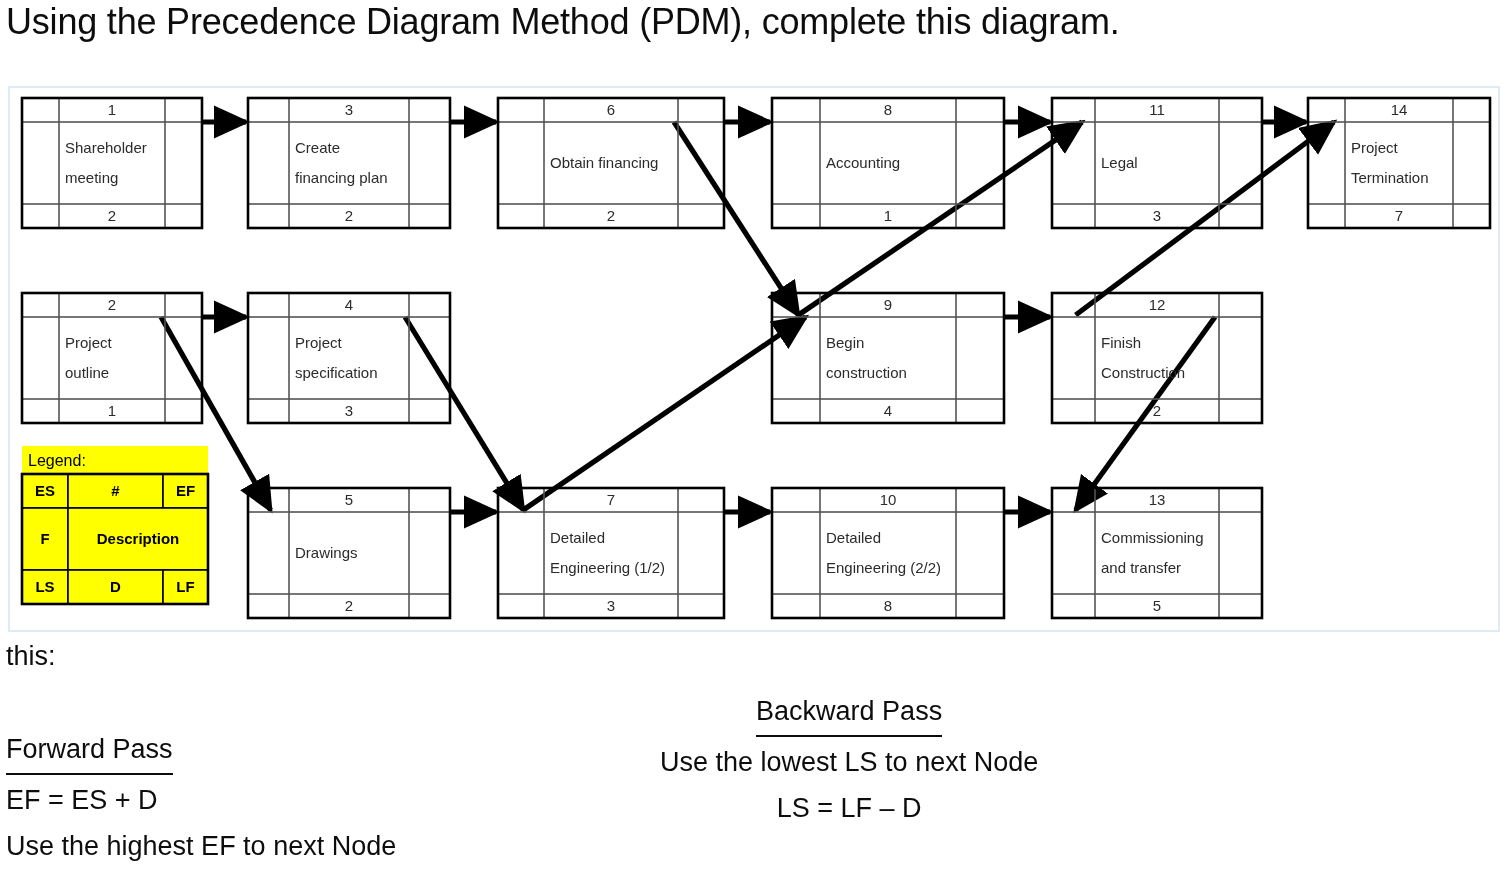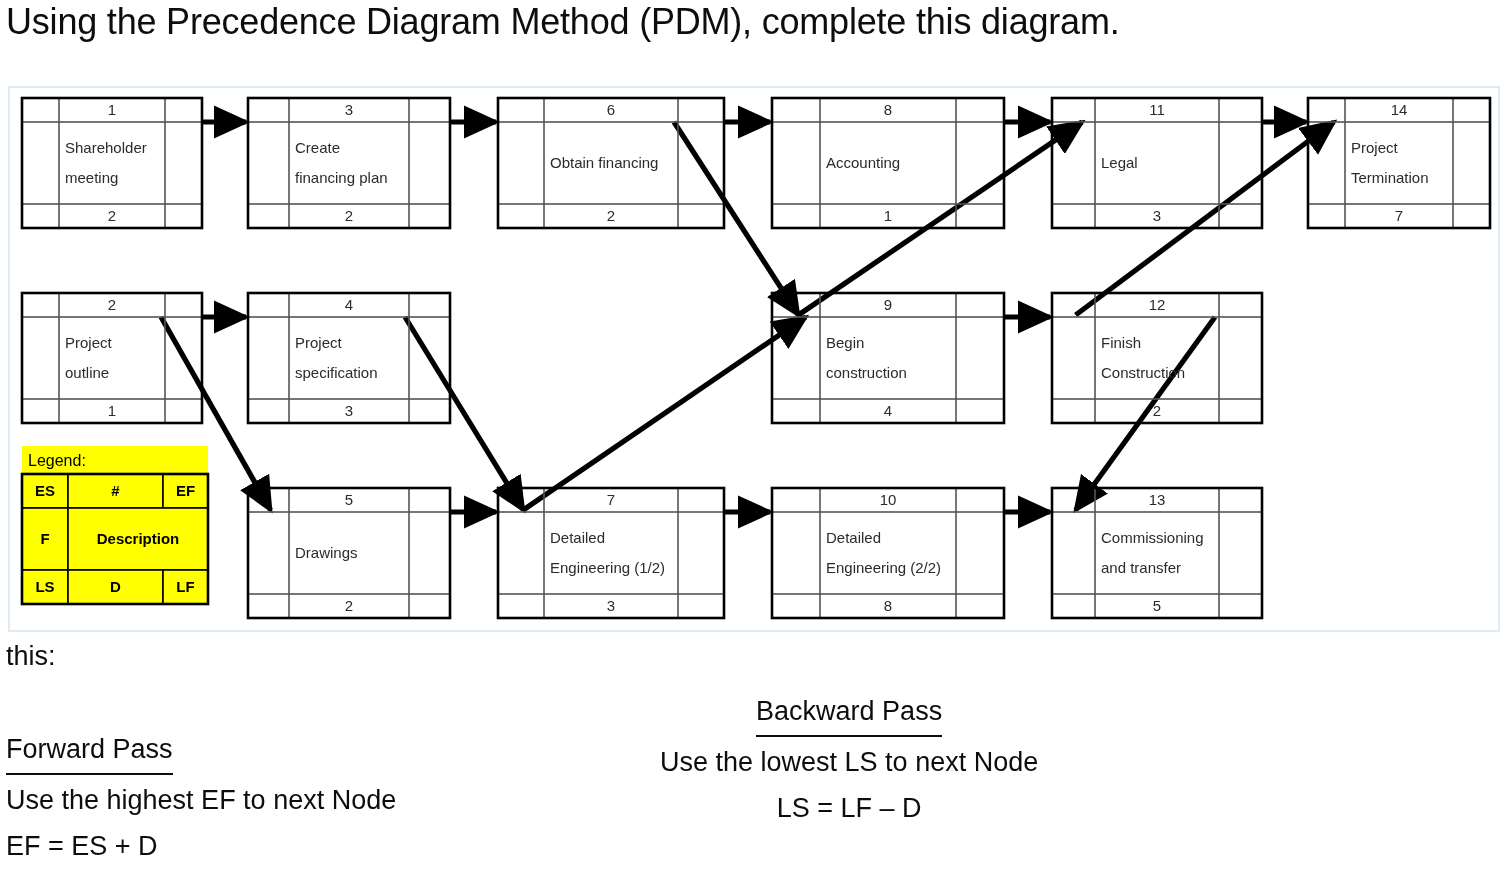--- a/index.html
+++ b/index.html
@@ -363,21 +363,21 @@
         <text x="105.5" y="504" class="legend-text">D</text>
         <text x="175.5" y="504" class="legend-text">LF</text>
       </g>
   </svg>
 </div>
 
 <div id="note-label">this:</div>
 
 <div class="pass-block" id="forward-pass-block">
   <span class="pass-line"><span class="pass-heading">Forward Pass</span></span>
+  <span class="pass-line">EF = ES + D</span>
   <span class="pass-line">Use the highest EF to next Node</span>
-  <span class="pass-line">EF = ES + D</span>
 </div>
 
 <div class="pass-block" id="backward-pass-block">
   <span class="pass-line"><span class="pass-heading">Backward Pass</span></span>
   <span class="pass-line">Use the lowest LS to next Node</span>
   <span class="pass-line">LS = LF – D</span>
 </div>
 
 </body></html>

